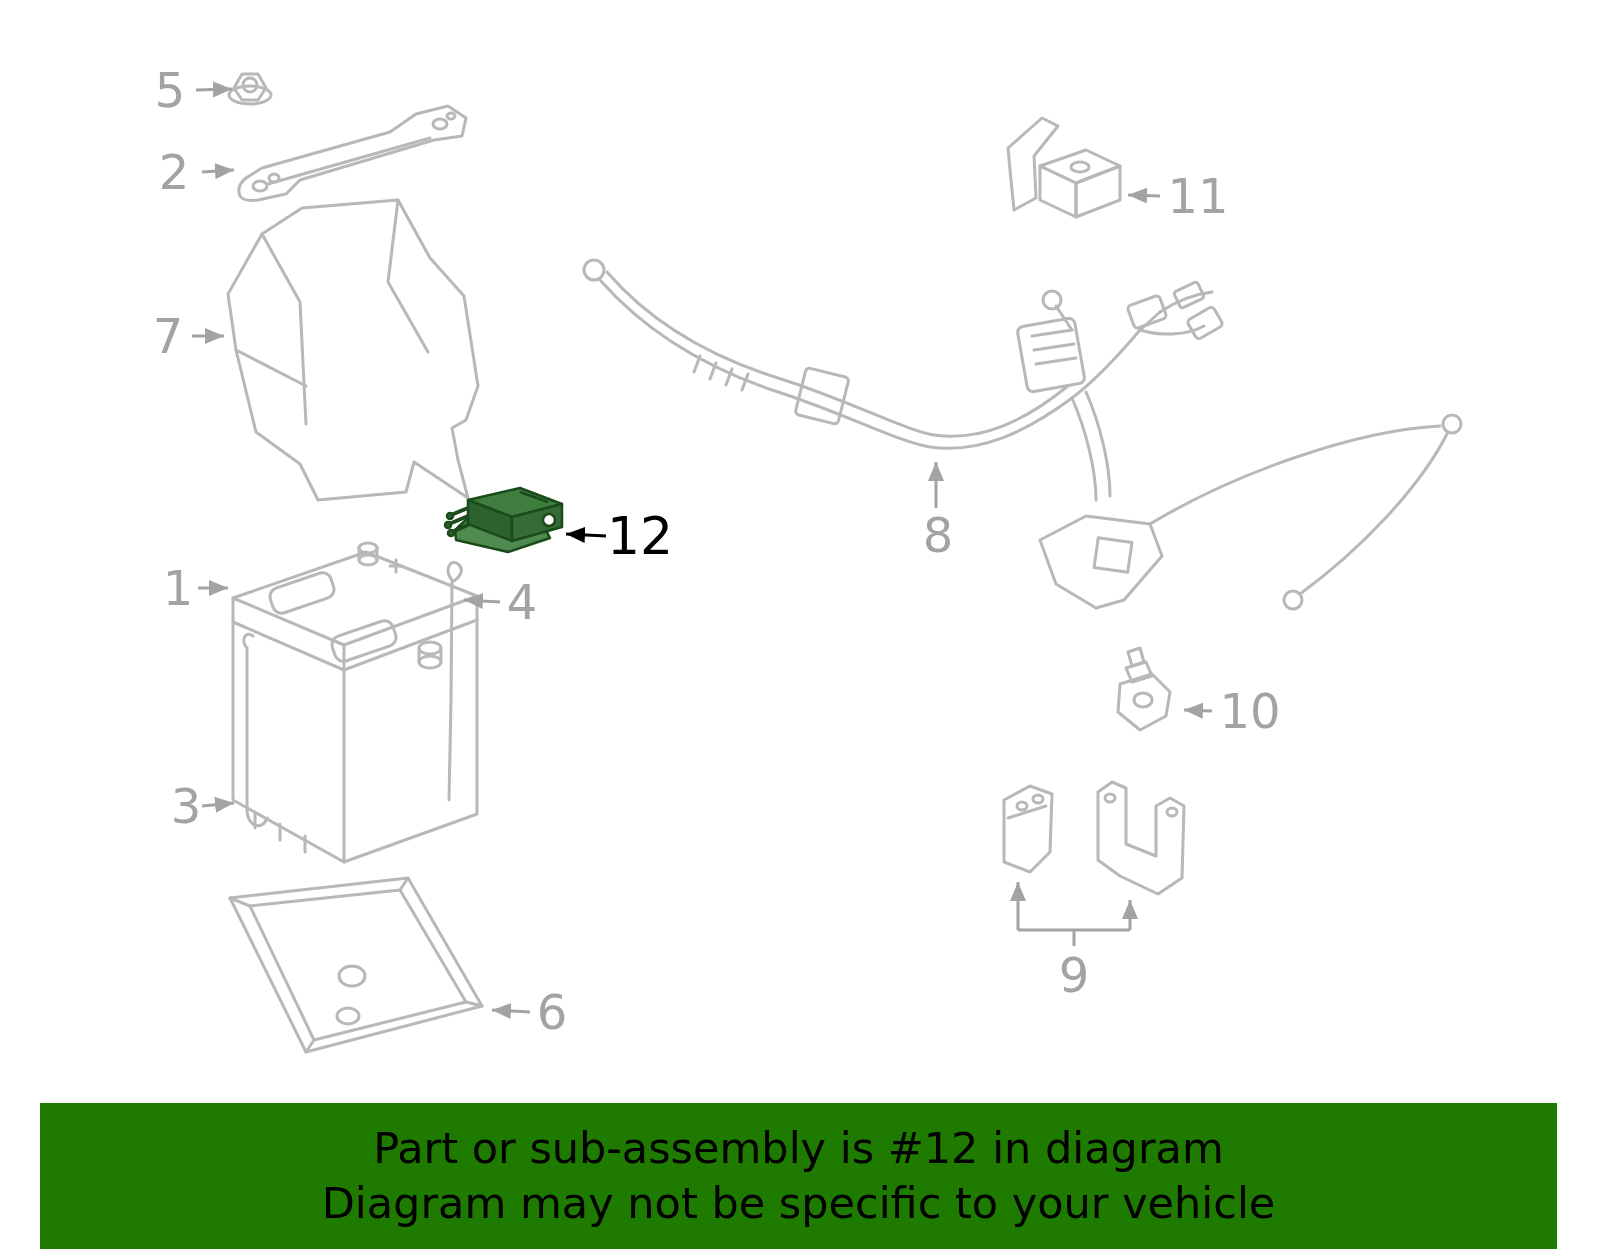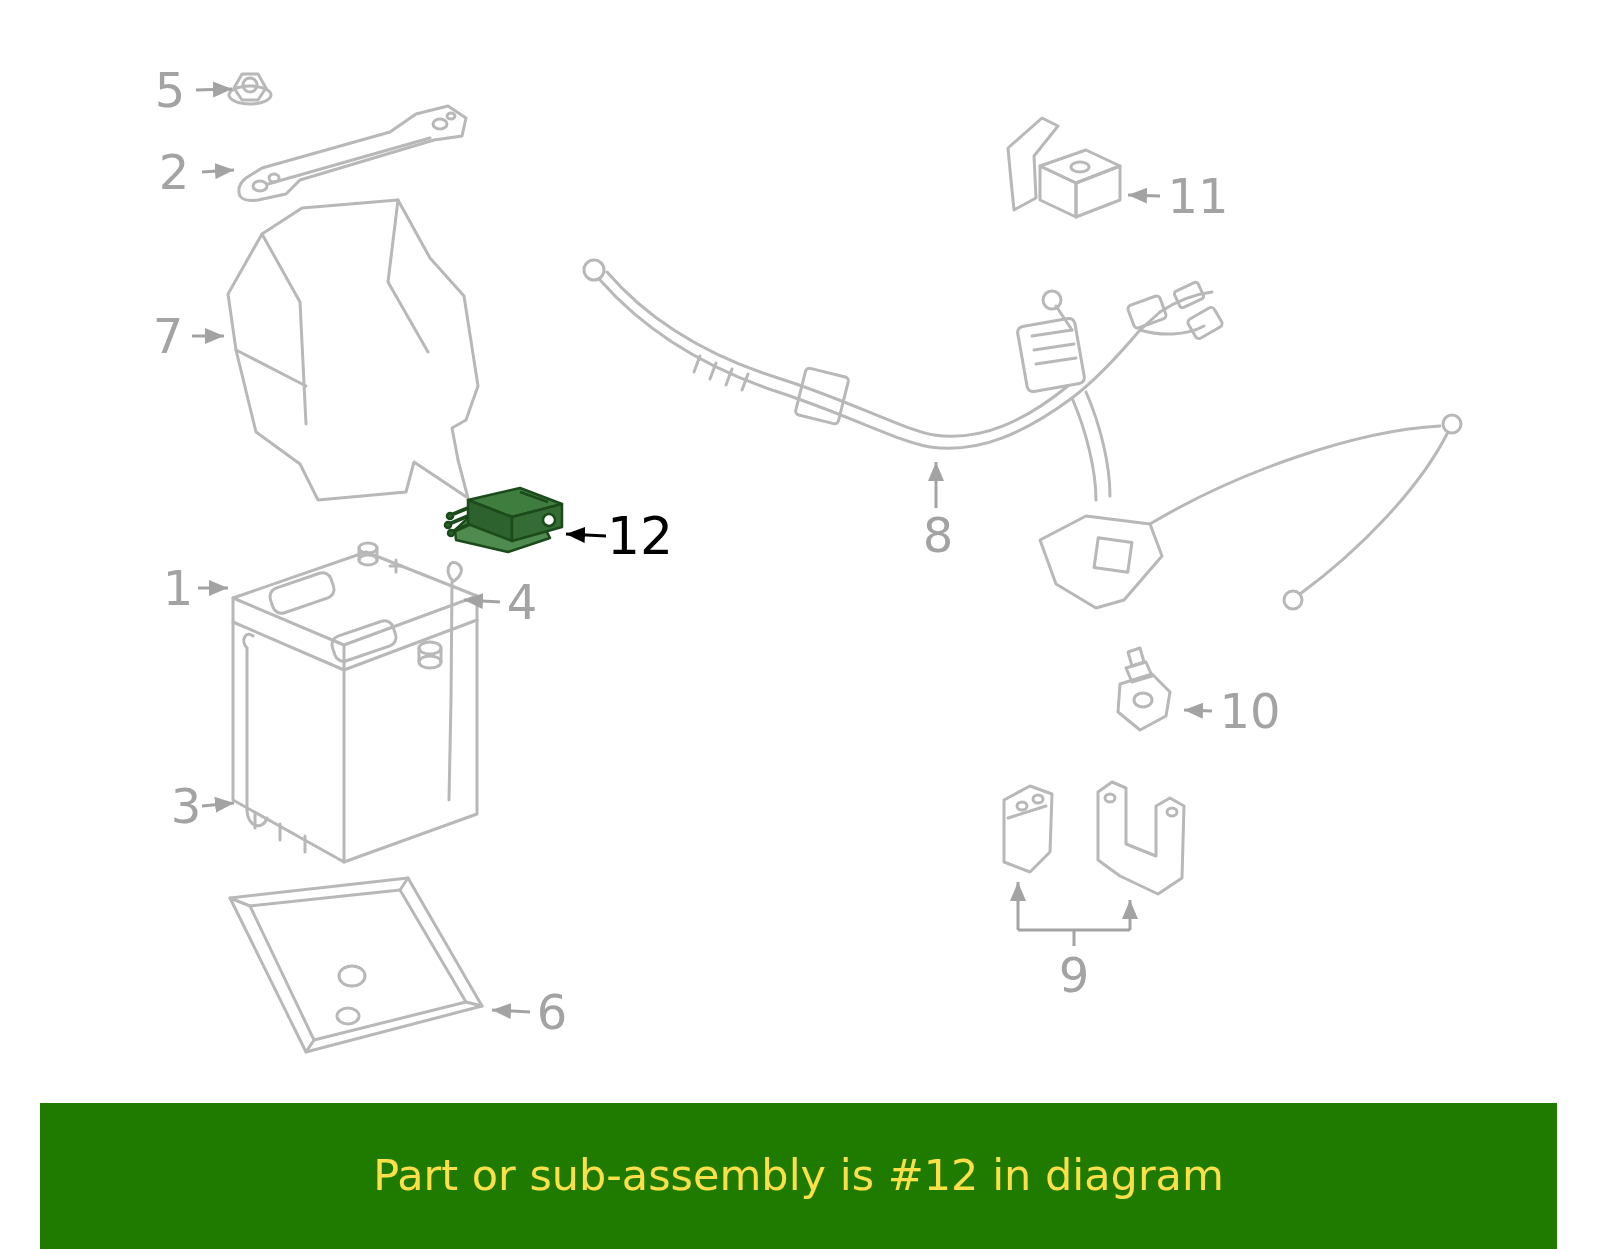--- a/index.html
+++ b/index.html
@@ -10,21 +10,21 @@
   .art { stroke: #b8b8b8; fill: none; stroke-width: 3; stroke-linecap: round; stroke-linejoin: round; }
   .callout-text { font-family: "DejaVu Sans", sans-serif; font-size: 48px; fill: #a3a3a3; }
   .callout-text.active { fill: #000000; font-size: 52px; }
   .callout-line { stroke: #a3a3a3; stroke-width: 3; fill: none; }
   .callout-line.active { stroke: #000000; }
 
   .green-part { stroke: #1b4a1b; stroke-width: 2.5; stroke-linejoin: round; }
 
   .banner {
     position: absolute; left: 40px; top: 1103px; width: 1517px; height: 146px;
-    background: #1e7b00; color: #fde047;
+    background: #1e7b00; color: #000000;
     display: flex; flex-direction: column; justify-content: center; align-items: center;
     text-align: center;
   }
   .banner-line { font-size: 43px; line-height: 1.28; white-space: nowrap; }
 </style>
 </head>
 <body>
 
 <div class="stage">
 
@@ -223,15 +223,16 @@
 
       <g>
         <line class="callout-line active" x1="606" y1="536" x2="566" y2="534" marker-end="url(#ah-black)"></line>
         <text class="callout-text active" x="640" y="554" text-anchor="middle">12</text>
       </g>
     </g>
   </svg>
 
   <div class="banner">
     <div class="banner-line">Part or sub-assembly is #12 in diagram</div>
+    <div class="banner-line">Diagram may not be specific to your vehicle</div>
   </div>
 
 </div>
 
 </body></html>

